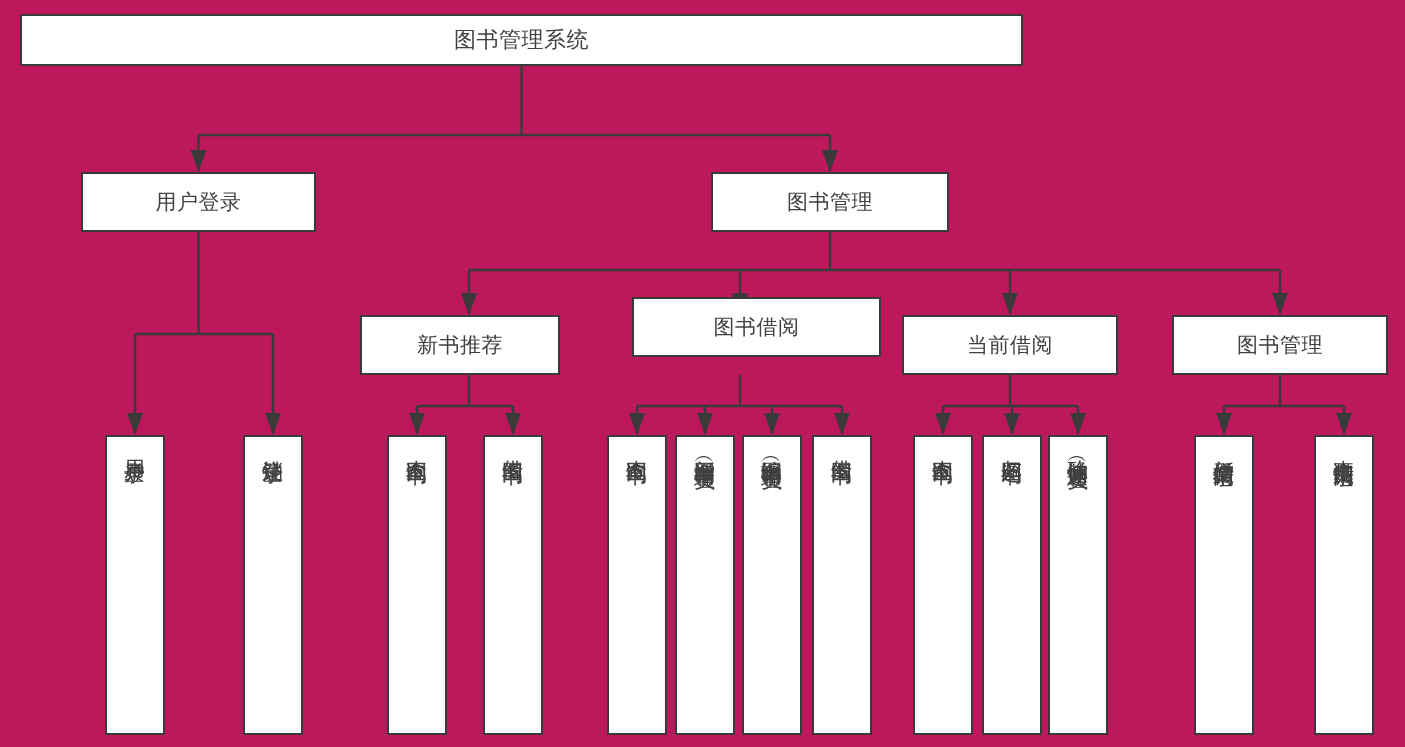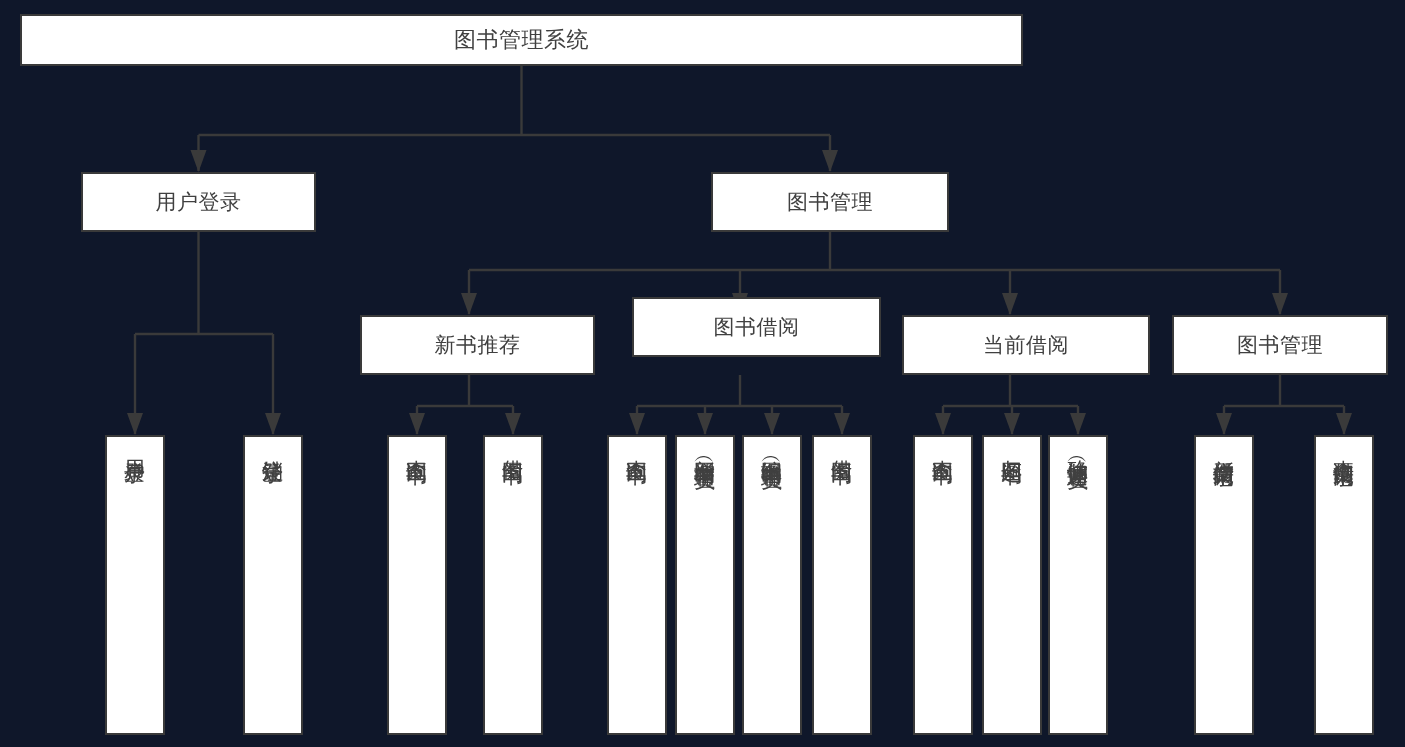--- a/index.html
+++ b/index.html
@@ -12,21 +12,21 @@
     width: 1405px;
     height: 747px;
     font-family: "Liberation Sans", "DejaVu Sans", sans-serif;
     overflow: hidden;
     position: relative;
   }
   #diagram-root {
     position: relative;
     width: 1405px;
     height: 747px;
-    background: #0f172a;
+    background: #be185d;
   }
   svg.connector-layer {
     position: absolute;
     left: 0;
     top: 0;
     width: 1405px;
     height: 747px;
     pointer-events: none;
   }
   .node-box {
@@ -137,27 +137,27 @@
   <div id="node-layer">
       <div class="node-box level-0" style="left: 20px; top: 14px; width: 1003px; height: 52px; border-color: rgb(58, 58, 58); background: rgb(255, 255, 255);">
         <span class="node-label" style="color: rgb(64, 64, 64);">图书管理系统</span>
       </div>
       <div class="node-box level-1" style="left: 81px; top: 172px; width: 235px; height: 60px; border-color: rgb(58, 58, 58); background: rgb(255, 255, 255);">
         <span class="node-label" style="color: rgb(64, 64, 64);">用户登录</span>
       </div>
       <div class="node-box level-1" style="left: 711px; top: 172px; width: 238px; height: 60px; border-color: rgb(58, 58, 58); background: rgb(255, 255, 255);">
         <span class="node-label" style="color: rgb(64, 64, 64);">图书管理</span>
       </div>
-      <div class="node-box level-2" style="left: 360px; top: 315px; width: 235px; height: 60px; border-color: rgb(58, 58, 58); background: rgb(255, 255, 255);">
+      <div class="node-box level-2" style="left: 360px; top: 315px; width: 200px; height: 60px; border-color: rgb(58, 58, 58); background: rgb(255, 255, 255);">
         <span class="node-label" style="color: rgb(64, 64, 64);">新书推荐</span>
       </div>
       <div class="node-box level-2" style="left: 632px; top: 297px; width: 249px; height: 60px; border-color: rgb(58, 58, 58); background: rgb(255, 255, 255); font-family: Liberation Serif, serif;">
         <span class="node-label" style="color: rgb(64, 64, 64);">图书借阅</span>
       </div>
-      <div class="node-box level-2" style="left: 902px; top: 315px; width: 248px; height: 60px; border-color: rgb(58, 58, 58); background: rgb(255, 255, 255);">
+      <div class="node-box level-2" style="left: 902px; top: 315px; width: 216px; height: 60px; border-color: rgb(58, 58, 58); background: rgb(255, 255, 255);">
         <span class="node-label" style="color: rgb(64, 64, 64);">当前借阅</span>
       </div>
       <div class="node-box level-2" style="left: 1172px; top: 315px; width: 216px; height: 60px; border-color: rgb(58, 58, 58); background: rgb(255, 255, 255);">
         <span class="node-label" style="color: rgb(64, 64, 64);">图书管理</span>
       </div>
       <div class="node-box level-3 vertical" style="left: 105px; top: 435px; width: 60px; height: 300px; border-color: rgb(58, 58, 58); background: rgb(255, 255, 255);">
         <span class="node-label" style="color: rgb(64, 64, 64);">用户登录</span>
       </div>
       <div class="node-box level-3 vertical" style="left: 243px; top: 435px; width: 60px; height: 300px; border-color: rgb(58, 58, 58); background: rgb(255, 255, 255);">
         <span class="node-label" style="color: rgb(64, 64, 64);">注销登录</span>

